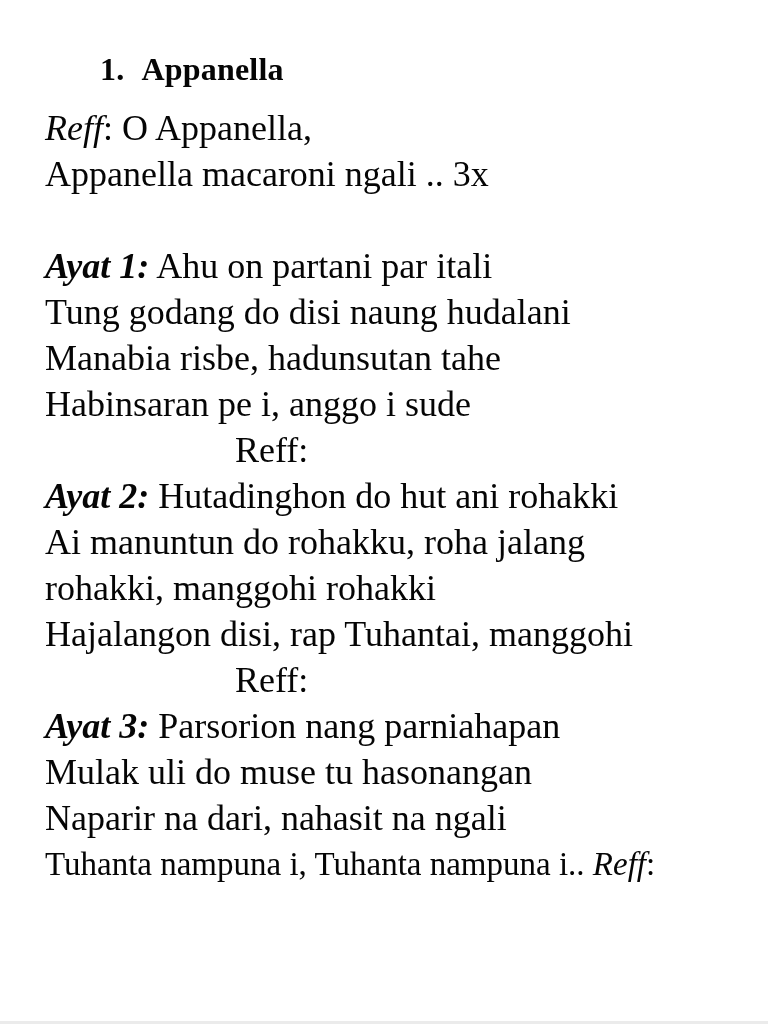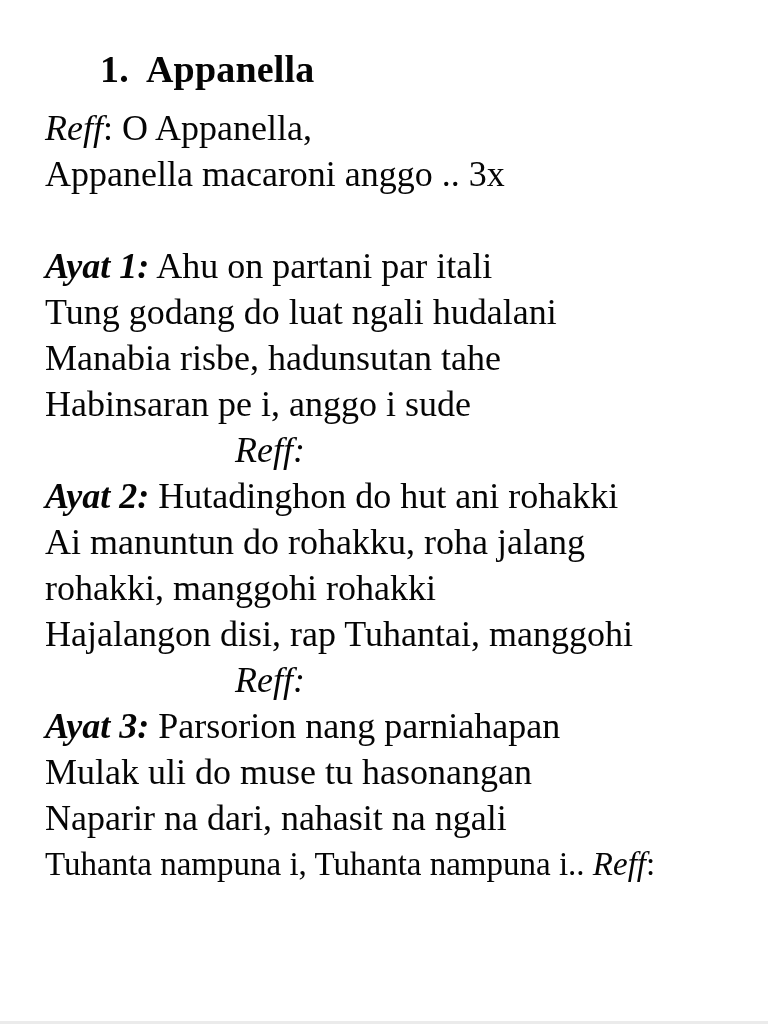--- a/index.html
+++ b/index.html
@@ -20,21 +20,21 @@
     left: 0;
     top: 0;
     width: 768px;
     height: 1024px;
     background: #ffffff;
   }
   .title {
     position: absolute;
     left: 100px;
     top: 48px;
-    font-size: 38px;
+    font-size: 32px;
     font-weight: bold;
     line-height: 42px;
     white-space: nowrap;
     letter-spacing: 0.2px;
   }
   .title .num {
     margin-right: 17px;
   }
   .lyrics {
     position: absolute;
@@ -43,21 +43,20 @@
     width: 710px;
     font-size: 36px;
     line-height: 46px;
   }
   .line {
     min-height: 46px;
     white-space: nowrap;
   }
   .line.indent {
     padding-left: 190px;
-    font-style: italic;
   }
   .line.small {
     font-size: 33px;
   }
   .em {
     font-style: italic;
     text-align: center;
   }
   .strong-em {
     font-style: italic;
@@ -76,24 +75,24 @@
 <body>
 
 <div class="page">
 
   <div class="title">
     <span class="num">1.</span><span>Appanella</span>
   </div>
 
   <div class="lyrics">
       <div class="line"><span class="em">Reff</span><span>: O Appanella,</span></div>
-      <div class="line"><span>Appanella macaroni anggo .. 3x</span></div>
+      <div class="line"><span>Appanella macaroni ngali .. 3x</span></div>
       <div class="line">&nbsp;</div>
       <div class="line"><span class="strong-em">Ayat 1:</span><span> Ahu on partani par itali</span></div>
-      <div class="line"><span>Tung godang do luat ngali hudalani</span></div>
+      <div class="line"><span>Tung godang do disi naung hudalani</span></div>
       <div class="line"><span>Manabia risbe, hadunsutan tahe</span></div>
       <div class="line"><span>Habinsaran pe i, anggo i sude</span></div>
       <div class="line indent"><span>Reff:</span></div>
       <div class="line"><span class="strong-em">Ayat 2:</span><span> Hutadinghon do hut ani rohakki</span></div>
       <div class="line"><span>Ai manuntun do rohakku, roha jalang</span></div>
       <div class="line"><span>rohakki, manggohi rohakki</span></div>
       <div class="line"><span>Hajalangon disi, rap Tuhantai, manggohi</span></div>
       <div class="line indent"><span>Reff:</span></div>
       <div class="line"><span class="strong-em">Ayat 3:</span><span> Parsorion nang parniahapan</span></div>
       <div class="line"><span>Mulak uli do muse tu hasonangan</span></div>

